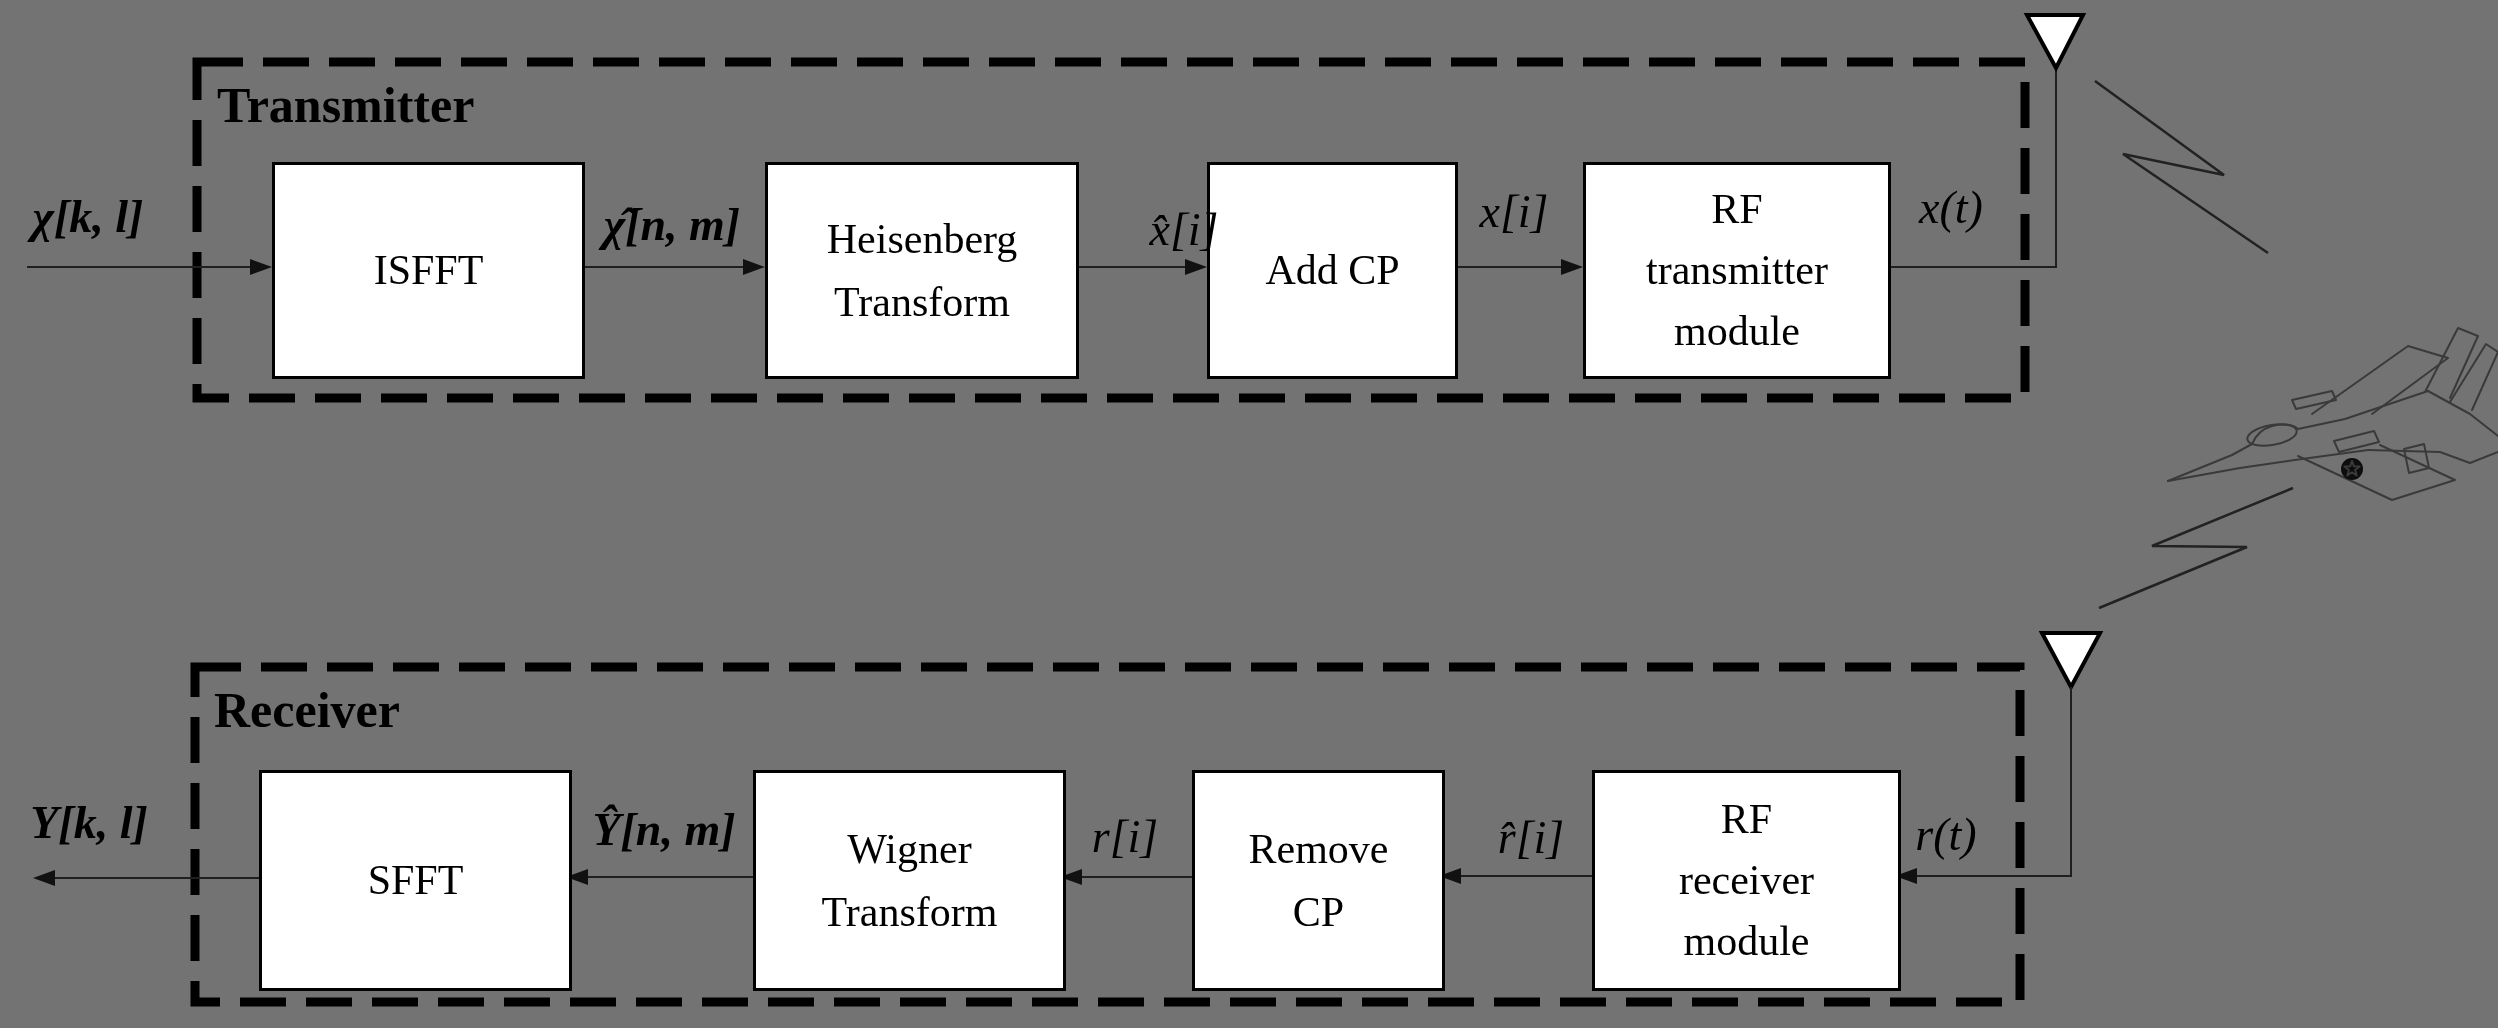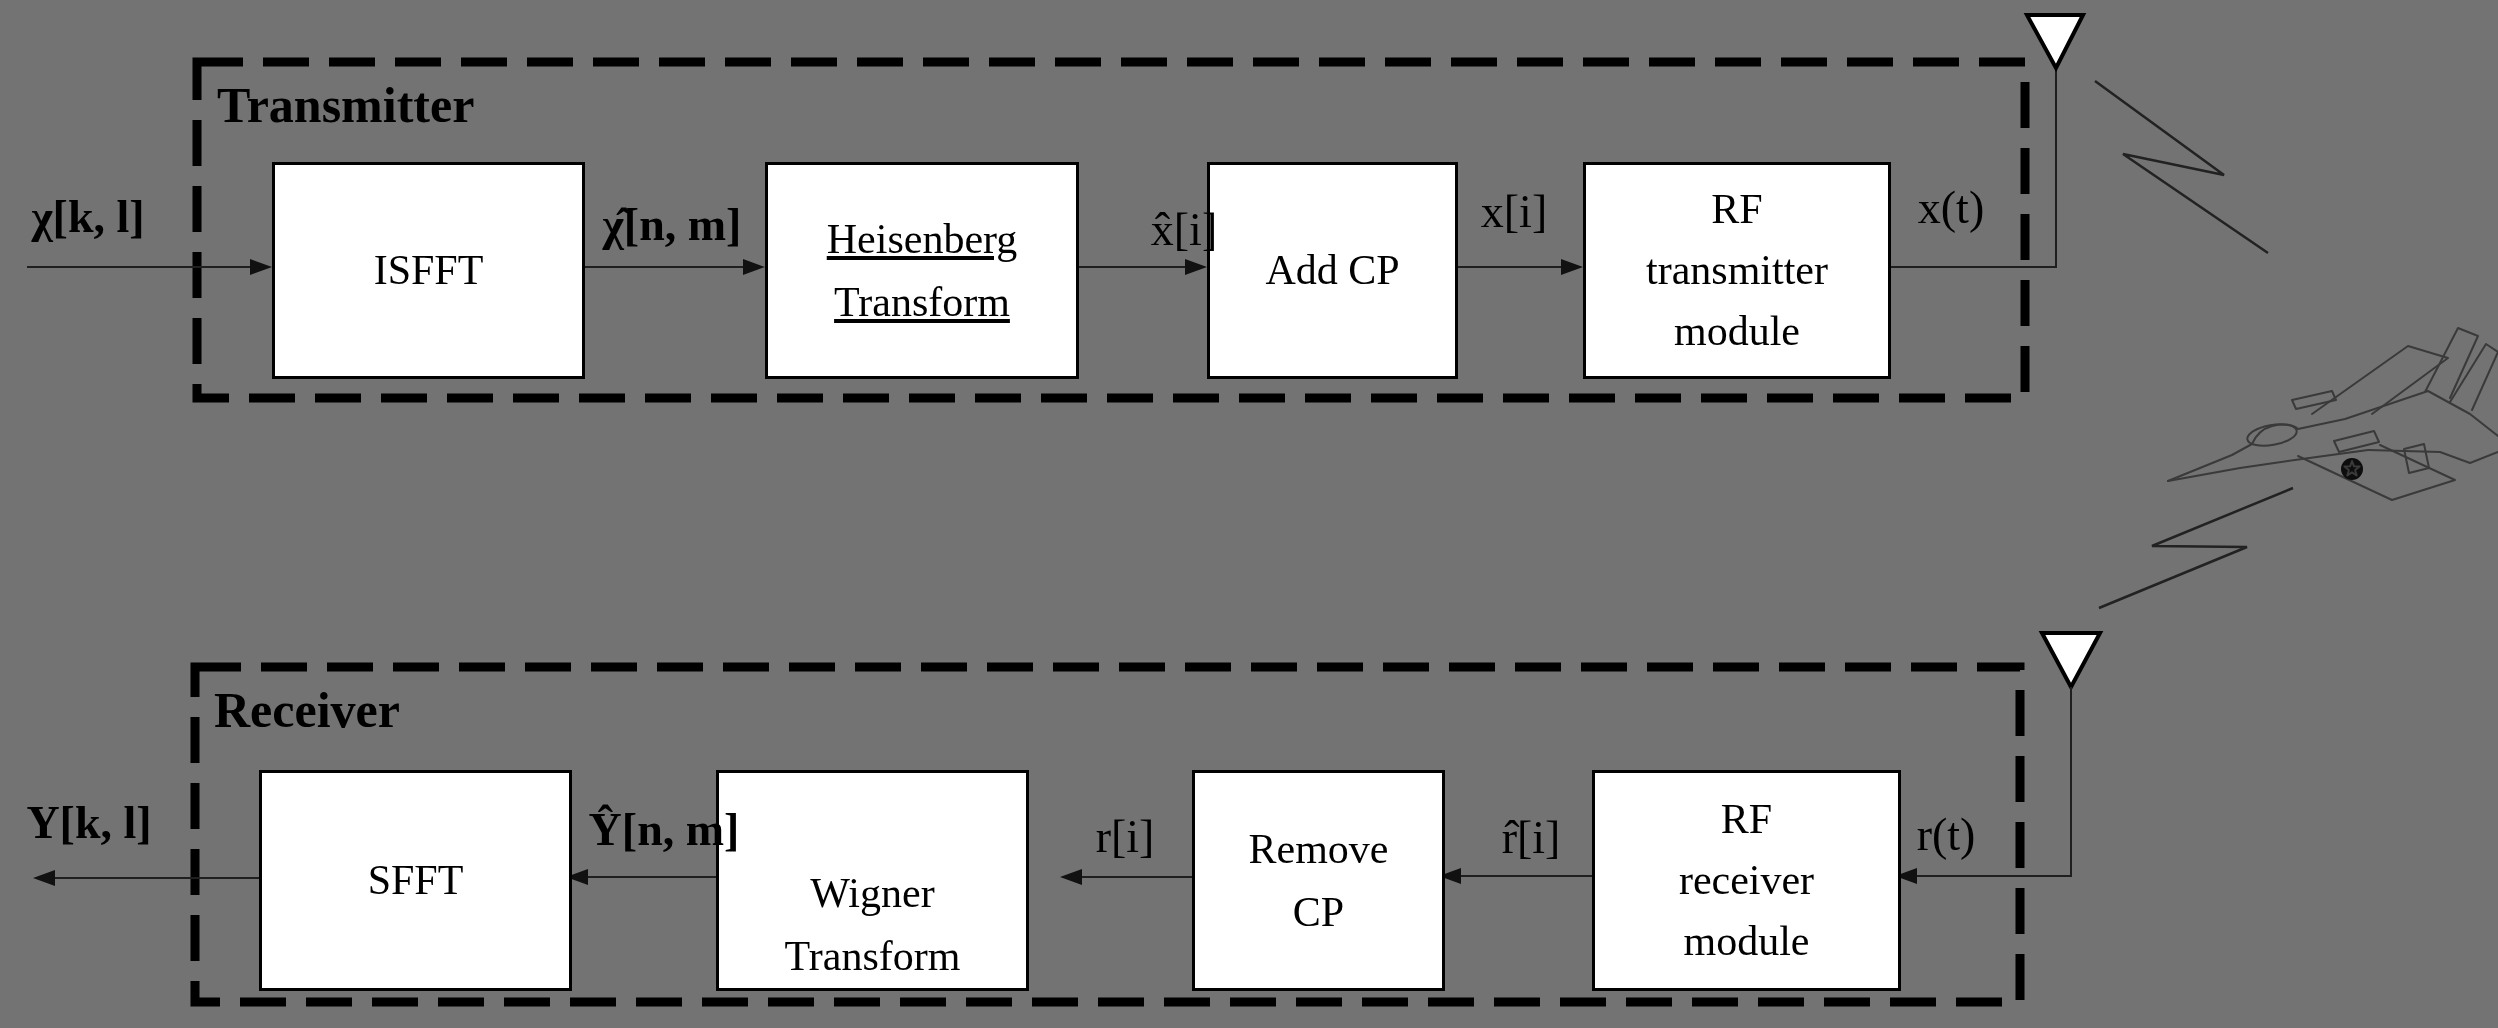--- a/index.html
+++ b/index.html
@@ -23,21 +23,21 @@
     background:#ffffff;
     display:flex;flex-direction:column;align-items:center;justify-content:center;
     font-size:42px;line-height:1.5;color:#000000;text-align:center;
   }
   .sec-title{
     position:absolute;font-weight:bold;font-size:50px;line-height:1;color:#000000;
     white-space:nowrap;
   }
   .sig{
     position:absolute;transform:translate(-50%,-50%);
-    font-size:46px;line-height:1;color:#000000;white-space:nowrap;
+    font-style:italic;font-size:46px;line-height:1;color:#000000;white-space:nowrap;
   }
   .sig.bold{font-weight:bold;}
 </style>
 </head>
 <body>
 
 <div class="canvas">
 
   <svg class="layer" width="2498" height="1028" viewBox="0 0 2498 1028">
 
@@ -106,37 +106,37 @@
       <path d="M2352,461 L2354,466.3 L2359.6,466.5 L2355.1,470 L2356.7,475.5 L2352,472.3 L2347.3,475.5 L2348.9,470 L2344.4,466.5 L2350.1,466.3 Z" fill="#ffffff" stroke="none"></path>
     </g>
   </svg>
 
   <div class="sec-title" style="left:217px;top:80px;">Transmitter</div>
   <div class="sec-title" style="left:214px;top:685px;">Receiver</div>
 
   <div class="block" style="left:272px;top:162px;width:307px;height:211px;">
     <div>ISFFT</div>
   </div>
-  <div class="block" style="left:765px;top:162px;width:308px;height:211px;text-decoration:underline;">
+  <div class="block" style="left:765px;top:162px;width:308px;height:211px;">
     <div>Heisenberg</div>
     <div>Transform</div>
   </div>
   <div class="block" style="left:1207px;top:162px;width:245px;height:211px;">
     <div>Add CP</div>
   </div>
   <div class="block" style="left:1583px;top:162px;width:302px;height:211px;line-height:1.45;">
     <div>RF</div>
     <div>transmitter</div>
     <div>module</div>
   </div>
 
   <div class="block" style="left:259px;top:770px;width:307px;height:215px;justify-content:center;">
     <div>SFFT</div>
   </div>
-  <div class="block" style="left:716px;top:770px;width:307px;height:215px;justify-content:flex-end;">
+  <div class="block" style="left:753px;top:770px;width:307px;height:215px;">
     <div>Wigner</div>
     <div>Transform</div>
   </div>
   <div class="block" style="left:1192px;top:770px;width:247px;height:215px;">
     <div>Remove</div>
     <div>CP</div>
   </div>
   <div class="block" style="left:1592px;top:770px;width:303px;height:215px;line-height:1.45;">
     <div>RF</div>
     <div>receiver</div>

